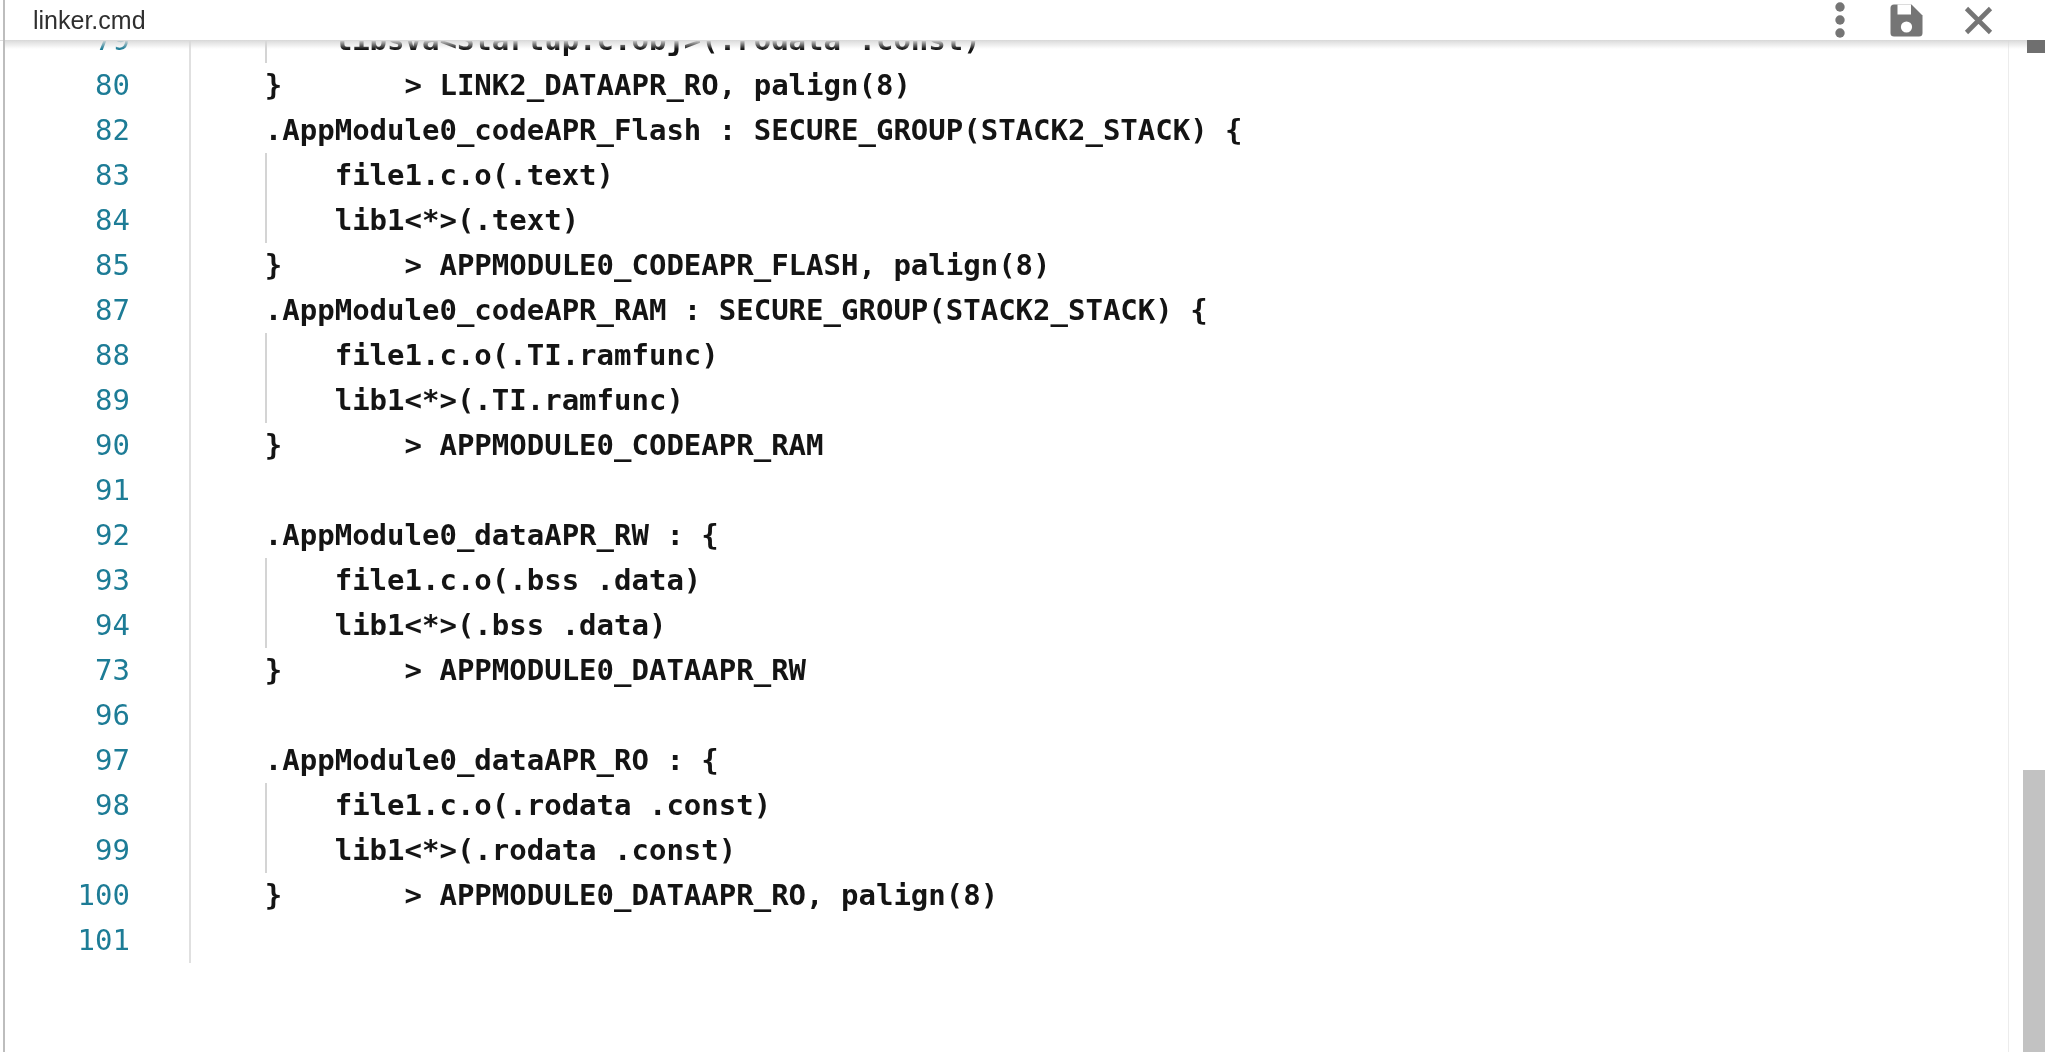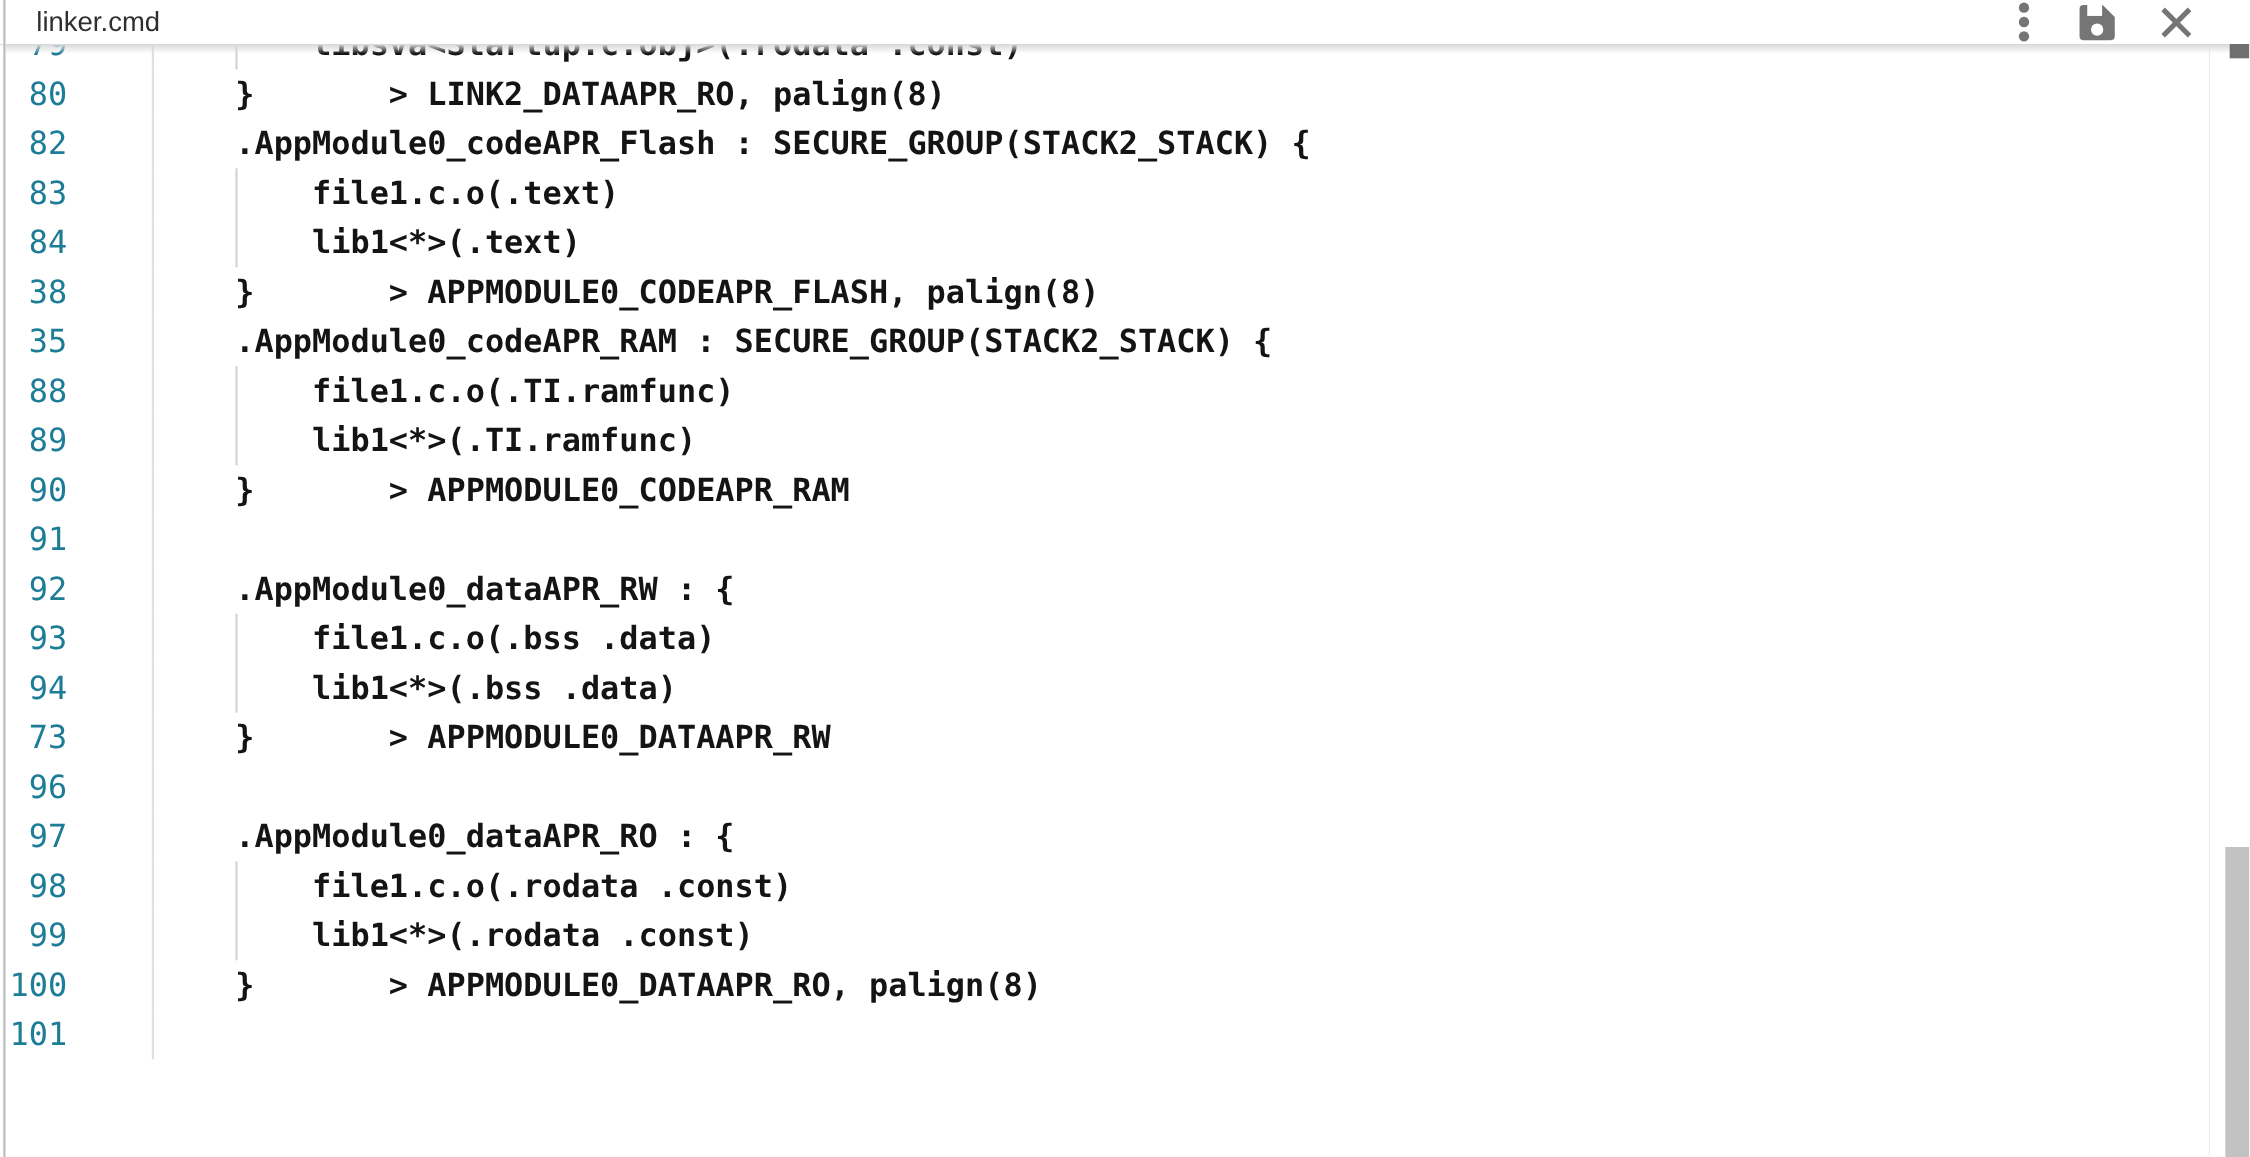--- a/index.html
+++ b/index.html
@@ -33,22 +33,22 @@
                  background:linear-gradient(#d9d9d9,rgba(255,255,255,0));
                  pointer-events:none;}
 
   
   .viewport{position:absolute;left:5px;right:36px;top:40px;bottom:0;
             overflow:hidden;}
   .scroller{position:absolute;left:0;right:0;top:-22.5px;}
   .row{display:flex;height:45px;white-space:pre;
        font-family:"DejaVu Sans Mono","Liberation Mono",monospace;
        font-size:29px;line-height:45px;}
-  .ln{flex:none;width:135px;box-sizing:border-box;text-align:right;
-      padding-right:77px;color:var(--line-number);
+  .ln{flex:none;width:186px;box-sizing:border-box;text-align:right;
+      padding-right:59px;color:var(--line-number);
       border-right:2px solid var(--gutter-border);}
   .code{flex:1;position:relative;padding-left:4px;color:var(--code-text);font-weight:bold;}
   .row.guide .code::before{content:"";position:absolute;left:74px;top:0;bottom:0;
       width:2px;background:var(--indent-guide);}
 
   
   .sb-track{position:absolute;right:0;top:40px;bottom:0;width:36px;
             border-left:1px solid #ececec;background:#fff;z-index:5;}
   .sb-thumb{position:absolute;right:0;top:770px;width:22px;height:282px;
             background:var(--scrollbar-thumb);z-index:6;}
@@ -113,25 +113,25 @@
   </div>
         <div class="row guide">
     <span class="ln">83</span>
     <span class="code">        file1.c.o(.text)</span>
   </div>
         <div class="row guide">
     <span class="ln">84</span>
     <span class="code">        lib1&lt;*&gt;(.text)</span>
   </div>
         <div class="row">
-    <span class="ln">38</span>
+    <span class="ln">85</span>
     <span class="code">    }       &gt; APPMODULE0_CODEAPR_FLASH, palign(8)</span>
   </div>
         <div class="row">
-    <span class="ln">35</span>
+    <span class="ln">87</span>
     <span class="code">    .AppModule0_codeAPR_RAM : SECURE_GROUP(STACK2_STACK) {</span>
   </div>
         <div class="row guide">
     <span class="ln">88</span>
     <span class="code">        file1.c.o(.TI.ramfunc)</span>
   </div>
         <div class="row guide">
     <span class="ln">89</span>
     <span class="code">        lib1&lt;*&gt;(.TI.ramfunc)</span>
   </div>

